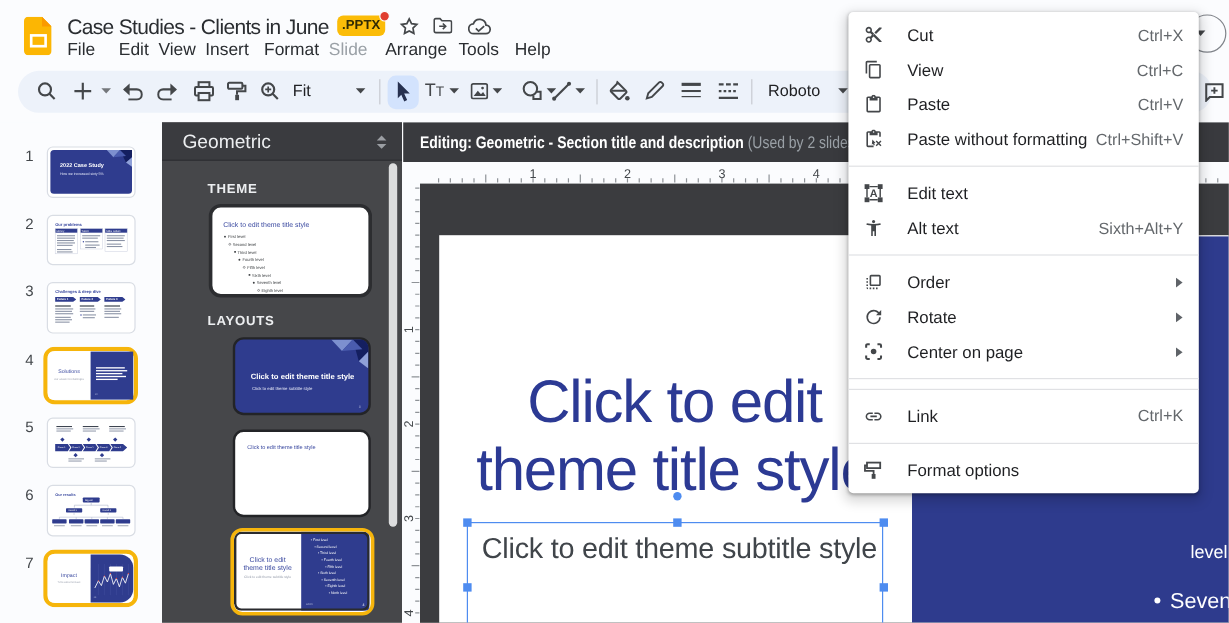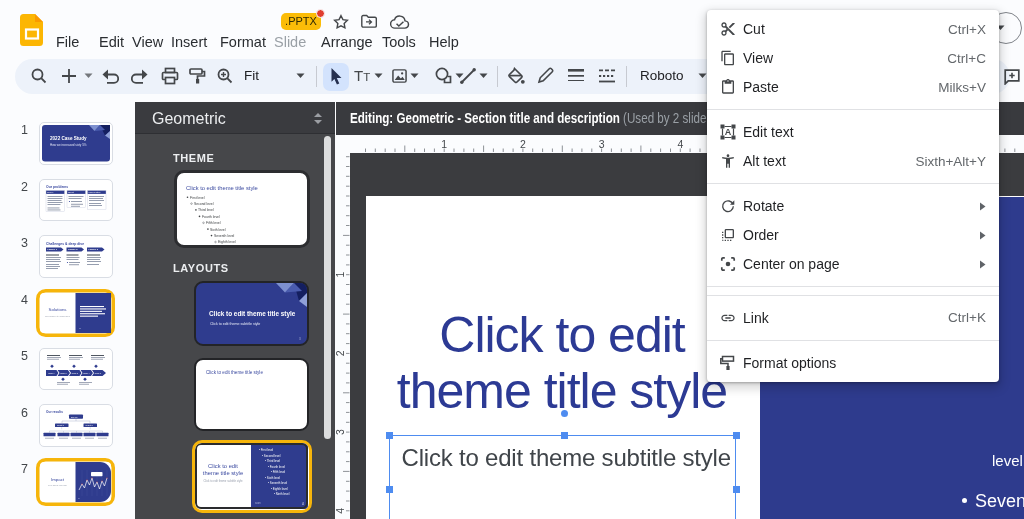--- a/index.html
+++ b/index.html
@@ -10,22 +10,23 @@
 </head>
 <body>
 
 <div class="ab" style="left:0;top:0;width:1024px;height:102px;background:#fbfcfe">
 
   <svg class="ab" style="left:20px;top:14px" width="23" height="32" viewBox="0 0 23 32">
     <path d="M0 3.5 a3.5 3.5 0 0 1 3.5-3.5 H15 L23 8 V28.5 a3.5 3.5 0 0 1 -3.5 3.5 H3.5 a3.5 3.5 0 0 1 -3.5-3.5 Z" fill="#fcb603"></path>
     <path d="M15 0 L23 8 H15 Z" fill="#fa9a00"></path>
     <rect x="6" y="15.5" width="12" height="9" fill="none" stroke="#fff" stroke-width="2.2"></rect>
   </svg>
-
-  <div class="ab" style="left:281px;top:13px;width:40px;height:17px;background:#fbbc08;border-radius:5px;font-size:11px;font-weight:normal;color:#302a04;text-align:center;line-height:17px">.PPTX</div>
+  <div class="ab" style="left:56px;top:12px;font-size:17.5px;color:#2a2d31;letter-spacing:-.55px">Case Studies - Clients in June</div>
+
+  <div class="ab" style="left:281px;top:13px;width:40px;height:17px;background:#fbbc08;border-radius:5px;font-size:11px;font-weight:bold;color:#302a04;text-align:center;line-height:17px">.PPTX</div>
   <div class="ab" style="left:316px;top:9px;width:9px;height:9px;background:#e03e2f;border:1.5px solid #fbfcfe;border-radius:50%"></div>
 
   <svg class="ab" style="left:332px;top:13px" width="18" height="18" viewBox="0 0 24 24">
       <path fill="none" stroke="#44474a" stroke-width="1.9" d="M12 3.6l2.6 5.3 5.9.9-4.3 4.1 1 5.8-5.2-2.7-5.2 2.7 1-5.8-4.3-4.1 5.9-.9z"></path>
     </svg>
 
   <svg class="ab" style="left:361px;top:14px" width="16" height="15" viewBox="0 0 24 21">
       <path fill="none" stroke="#44474a" stroke-width="2.1" d="M1.2 3.5 a2 2 0 0 1 2-2 H8.5 l2.5 2.7 H21 a2 2 0 0 1 2 2 V17 a2 2 0 0 1 -2 2 H3.2 a2 2 0 0 1 -2-2 Z"></path>
       <path fill="none" stroke="#44474a" stroke-width="1.9" d="M7.5 11.2 h8 m-3.5-3.5 l3.7 3.5 -3.7 3.5"></path>
     </svg>
@@ -566,21 +567,32 @@
       <span class="mt">View</span>
       <span class="ms">Ctrl+C</span>
     </div>
   <div class="mi">
       <span class="mic">
     <svg width="16" height="16" viewBox="0 0 24 24" style="margin:1px">
           <path fill="#44474a" d="M19 2h-4.18C14.4.84 13.3 0 12 0c-1.3 0-2.4.84-2.82 2H5c-1.1 0-2 .9-2 2v16c0 1.1.9 2 2 2h14c1.1 0 2-.9 2-2V4c0-1.1-.9-2-2-2zm-7 0c.55 0 1 .45 1 1s-.45 1-1 1-1-.45-1-1 .45-1 1-1zm7 18H5V4h2v3h10V4h2v16z"></path>
         </svg>
     </span>
       <span class="mt">Paste</span>
-      <span class="ms">Milks+V</span>
+      <span class="ms">Ctrl+V</span>
+    </div>
+  <div class="mi">
+      <span class="mic">
+    <svg width="16" height="16" viewBox="0 0 24 24" style="margin:1px">
+          <path fill="#44474a" d="M19 2h-4.18C14.4.84 13.3 0 12 0c-1.3 0-2.4.84-2.82 2H5c-1.1 0-2 .9-2 2v16c0 1.1.9 2 2 2h7v-2H5V4h2v3h10V4h2v5h2V4c0-1.1-.9-2-2-2zm-7 0c.55 0 1 .45 1 1s-.45 1-1 1-1-.45-1-1 .45-1 1-1z"></path>
+          <path stroke="#44474a" stroke-width="1.8" d="M15.2 14.2l6 6m0-6l-6 6"></path>
+          <path fill="#44474a" d="M10.5 12.5l4 4.2-1.9.3 1 2.3-1.4.6-1-2.3-1.5 1.4z"></path>
+        </svg>
+    </span>
+      <span class="mt">Paste without formatting</span>
+      <span class="ms">Ctrl+Shift+V</span>
     </div>
   <div class="sep"></div>
   <div class="mi">
       <span class="mic">
     <svg width="18" height="18" viewBox="0 0 18 18">
           <g fill="#44474a">
             <rect x="1.5" y="1.5" width="4" height="4"></rect>
             <rect x="12.5" y="1.5" width="4" height="4"></rect>
             <rect x="1.5" y="12.5" width="4" height="4"></rect>
             <rect x="12.5" y="12.5" width="4" height="4"></rect>
@@ -598,38 +610,38 @@
           <path fill="#44474a" d="M20.5 6c-2.61.7-5.67 1-8.5 1s-5.89-.3-8.5-1L3 8c1.86.5 4 .83 6 1v13h2v-6h2v6h2V9c2-.17 4.14-.5 6-1l-.5-2zM12 6c1.1 0 2-.9 2-2s-.9-2-2-2-2 .9-2 2 .9 2 2 2z"></path>
         </svg>
     </span>
       <span class="mt">Alt text</span>
       <span class="ms">Sixth+Alt+Y</span>
     </div>
   <div class="sep"></div>
   <div class="mi">
       <span class="mic">
     <svg width="16" height="16" viewBox="0 0 24 24" style="margin:1px">
-          <path fill="none" stroke="#44474a" stroke-width="2" d="M19.5 9.5 A8 8 0 1 0 20 12.5"></path>
-          <path fill="#44474a" d="M21.5 3.5 V10 H15 Z"></path>
-        </svg>
-    </span>
-      <span class="mt">Rotate</span>
+          <path fill="#44474a" d="M3 13h2v-2H3v2zm0 4h2v-2H3v2zm2 4v-2H3c0 1.1.89 2 2 2zM3 9h2V7H3v2zm12 12h2v-2h-2v2zm4-18H9c-1.11 0-2 .9-2 2v10c0 1.1.89 2 2 2h10c1.1 0 2-.9 2-2V5c0-1.1-.9-2-2-2zm0 12H9V5h10v10zm-8 6h2v-2h-2v2zm-4 0h2v-2H7v2z"></path>
+        </svg>
+    </span>
+      <span class="mt">Order</span>
       <span class="ms">
         <svg width="7" height="9" viewBox="0 0 7 9">
           <path d="M1 0.5 L6.5 4.5 L1 8.5 Z" fill="#5f6368"></path>
         </svg>
       </span>
     </div>
   <div class="mi">
       <span class="mic">
     <svg width="16" height="16" viewBox="0 0 24 24" style="margin:1px">
-          <path fill="#44474a" d="M3 13h2v-2H3v2zm0 4h2v-2H3v2zm2 4v-2H3c0 1.1.89 2 2 2zM3 9h2V7H3v2zm12 12h2v-2h-2v2zm4-18H9c-1.11 0-2 .9-2 2v10c0 1.1.89 2 2 2h10c1.1 0 2-.9 2-2V5c0-1.1-.9-2-2-2zm0 12H9V5h10v10zm-8 6h2v-2h-2v2zm-4 0h2v-2H7v2z"></path>
-        </svg>
-    </span>
-      <span class="mt">Order</span>
+          <path fill="none" stroke="#44474a" stroke-width="2" d="M19.5 9.5 A8 8 0 1 0 20 12.5"></path>
+          <path fill="#44474a" d="M21.5 3.5 V10 H15 Z"></path>
+        </svg>
+    </span>
+      <span class="mt">Rotate</span>
       <span class="ms">
         <svg width="7" height="9" viewBox="0 0 7 9">
           <path d="M1 0.5 L6.5 4.5 L1 8.5 Z" fill="#5f6368"></path>
         </svg>
       </span>
     </div>
   <div class="mi">
       <span class="mic">
     <svg width="18" height="18" viewBox="0 0 18 18">
           <g fill="none" stroke="#44474a" stroke-width="1.7">
@@ -668,16 +680,16 @@
           <rect x="7.4" y="12" width="3.2" height="4" fill="#44474a"></rect>
         </svg>
     </span>
       <span class="mt">Format options</span>
       <span class="ms"></span>
     </div>
 </div>
 <style>
 .mi{display:flex;align-items:center;height:29px}
 .mic{width:18px;height:18px;margin-left:12px;flex:none}
-.mt{margin-left:6px;font-size:14px;color:#1f2023}
+.mt{margin-left:19px;font-size:14px;color:#1f2023}
 .ms{margin-left:auto;margin-right:13px;font-size:13.5px;color:#64686c}
 .sep{height:1px;background:#e0e1e4;margin:7.5px 0}
 </style>
 
 </body></html>

